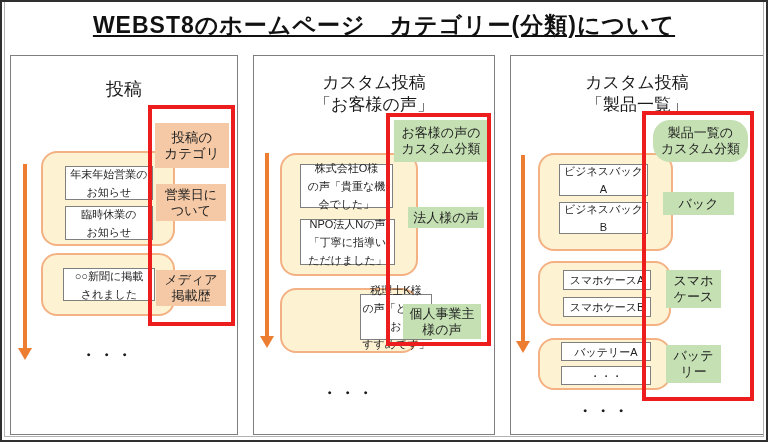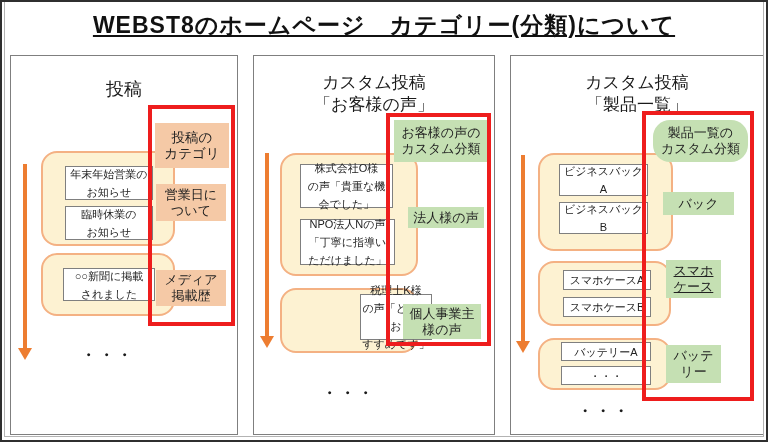--- a/index.html
+++ b/index.html
@@ -207,21 +207,21 @@
     <div class="wbox" style="left:52px;top:214px;width:88px;height:20px;">スマホケースA</div>
     <div class="wbox" style="left:52px;top:241px;width:88px;height:20px;">スマホケースB</div>
 
     <div class="group" style="left:27px;top:282px;width:133px;height:52px;"></div>
     <div class="wbox" style="left:50px;top:286px;width:90px;height:19px;">バッテリーA</div>
     <div class="wbox" style="left:50px;top:310px;width:90px;height:19px;">・・・</div>
 
     <div class="tag green" style="left:142px;top:64px;width:95px;height:42px;border-radius:17px;">製品一覧の
 カスタム分類</div>
     <div class="tag green" style="left:152px;top:136px;width:71px;height:23px;">バック</div>
-    <div class="tag green" style="left:155px;top:204px;width:55px;height:38px;text-decoration:underline;">スマホ
+    <div class="tag green" style="left:155px;top:214px;width:55px;height:38px;">スマホ
 ケース</div>
     <div class="tag green" style="left:155px;top:289px;width:55px;height:38px;">バッテ
 リー</div>
 
     <div class="red-rect" style="left:131px;top:55px;width:112px;height:290px;"></div>
 
     <div class="more" style="left:27px;top:346px;width:133px;">・・・</div>
   </div>
 
   <div class="inner-frame"></div>

